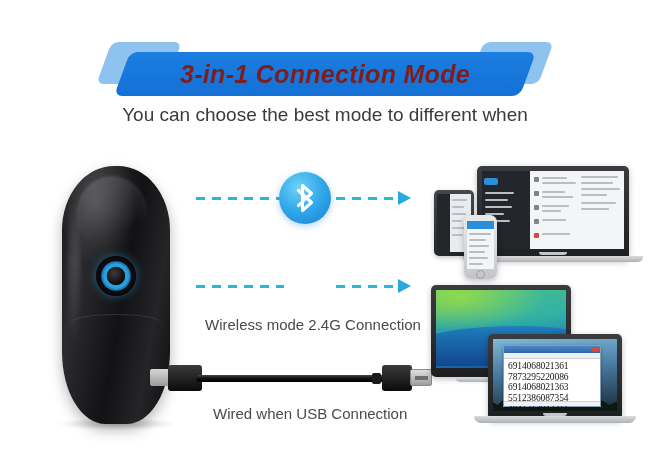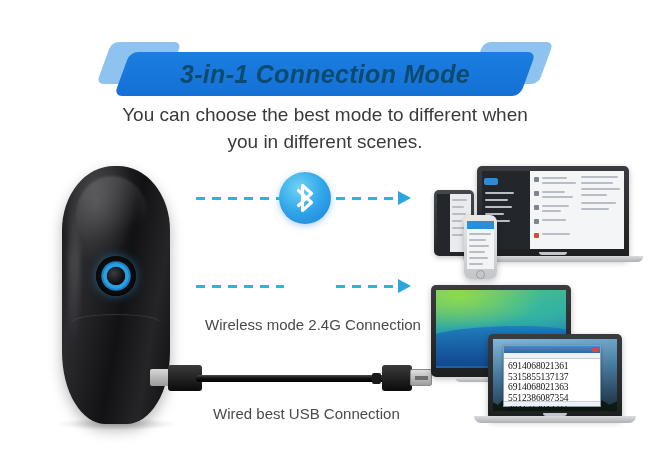--- a/index.html
+++ b/index.html
@@ -43,21 +43,21 @@
     transform: skewX(-20deg);
     border-radius: 8px;
   }
   .banner-text {
     position: absolute;
     left: 122px; top: 12px;
     width: 406px; height: 44px;
     display: flex;
     align-items: center;
     justify-content: center;
-    color: #0c4a6e;
+    color: #7f1d1d;
     font-size: 25px;
     font-weight: bold;
     font-style: italic;
     letter-spacing: 0.3px;
     white-space: nowrap;
   }
 
   
   .subtitle {
     position: absolute;
@@ -369,21 +369,20 @@
 
   <div class="banner-wrap">
     <div class="banner-accent left"></div>
     <div class="banner-accent right"></div>
     <div class="banner-main"></div>
     <div class="banner-text">3-in-1 Connection Mode</div>
   </div>
 
   <div class="subtitle">
     <div>You can choose the best mode to different when</div>
-    <div>you in different scenes.</div>
   </div>
 
   <div class="scanner-shadow"></div>
   <div class="scanner">
     <div class="scanner-body"></div>
     <div class="scanner-top-gloss"></div>
     <div class="scanner-edge-gloss"></div>
     <div class="scanner-seam"></div>
     <div class="scanner-btn">
       <div class="scanner-btn-core"></div>
@@ -409,21 +408,21 @@
   <div class="row-label" style="left:205px; top:316px;">Wireless mode 2.4G Connection</div>
 
   <div>
     <div class="plug-b-neck"></div>
     <div class="plug-b"></div>
     <div class="cable-cord"></div>
     <div class="cable-nub"></div>
     <div class="plug-a"></div>
     <div class="plug-a-tip"></div>
   </div>
-  <div class="row-label" style="left:213px; top:405px;">Wired best USB Connection</div>
+  <div class="row-label" style="left:213px; top:405px;">Wired when USB Connection</div>
 
   <div>
 
     <div class="screen-bezel" style="left:477px; top:166px; width:152px; height:94px;">
       <div class="screen-inner" style="left:5px; top:5px; width:142px; height:78px;">
         <div class="mail-wall"></div>
         <div class="mail-side">
           <div class="mail-sel"></div>
           <div class="mail-line" style="left:3px; top:21px; width:60%;"></div>
           <div class="mail-line" style="left:3px; top:28px; width:48%;"></div>
@@ -501,21 +500,21 @@
         <div class="mav-wall" style="background:linear-gradient(175deg,#7fb8d8 0%,#46789e 45%,#1b2b38 100%);"></div>
         <div class="tree-silhouette"></div>
 
         <div class="bc-window" style="left:10px; top:6px; width:98px; height:62px;">
           <div class="bc-titlebar">
             <div class="bc-close"></div>
           </div>
           <div class="bc-menubar"></div>
           <div class="bc-list">
             <div>6914068021361</div>
-            <div>5315855137137</div>
+            <div>7873295220086</div>
             <div>6914068021363</div>
             <div>5512386087354</div>
             <div>4841213943211</div>
           </div>
           <div class="bc-statusbar"></div>
         </div>
       </div>
       <div class="laptop-notch" style="top:79px;"></div>
     </div>
     <div class="laptop-base" style="left:474px; top:416px; width:162px; height:7px; border-radius:0 0 7px 7px;"></div>

